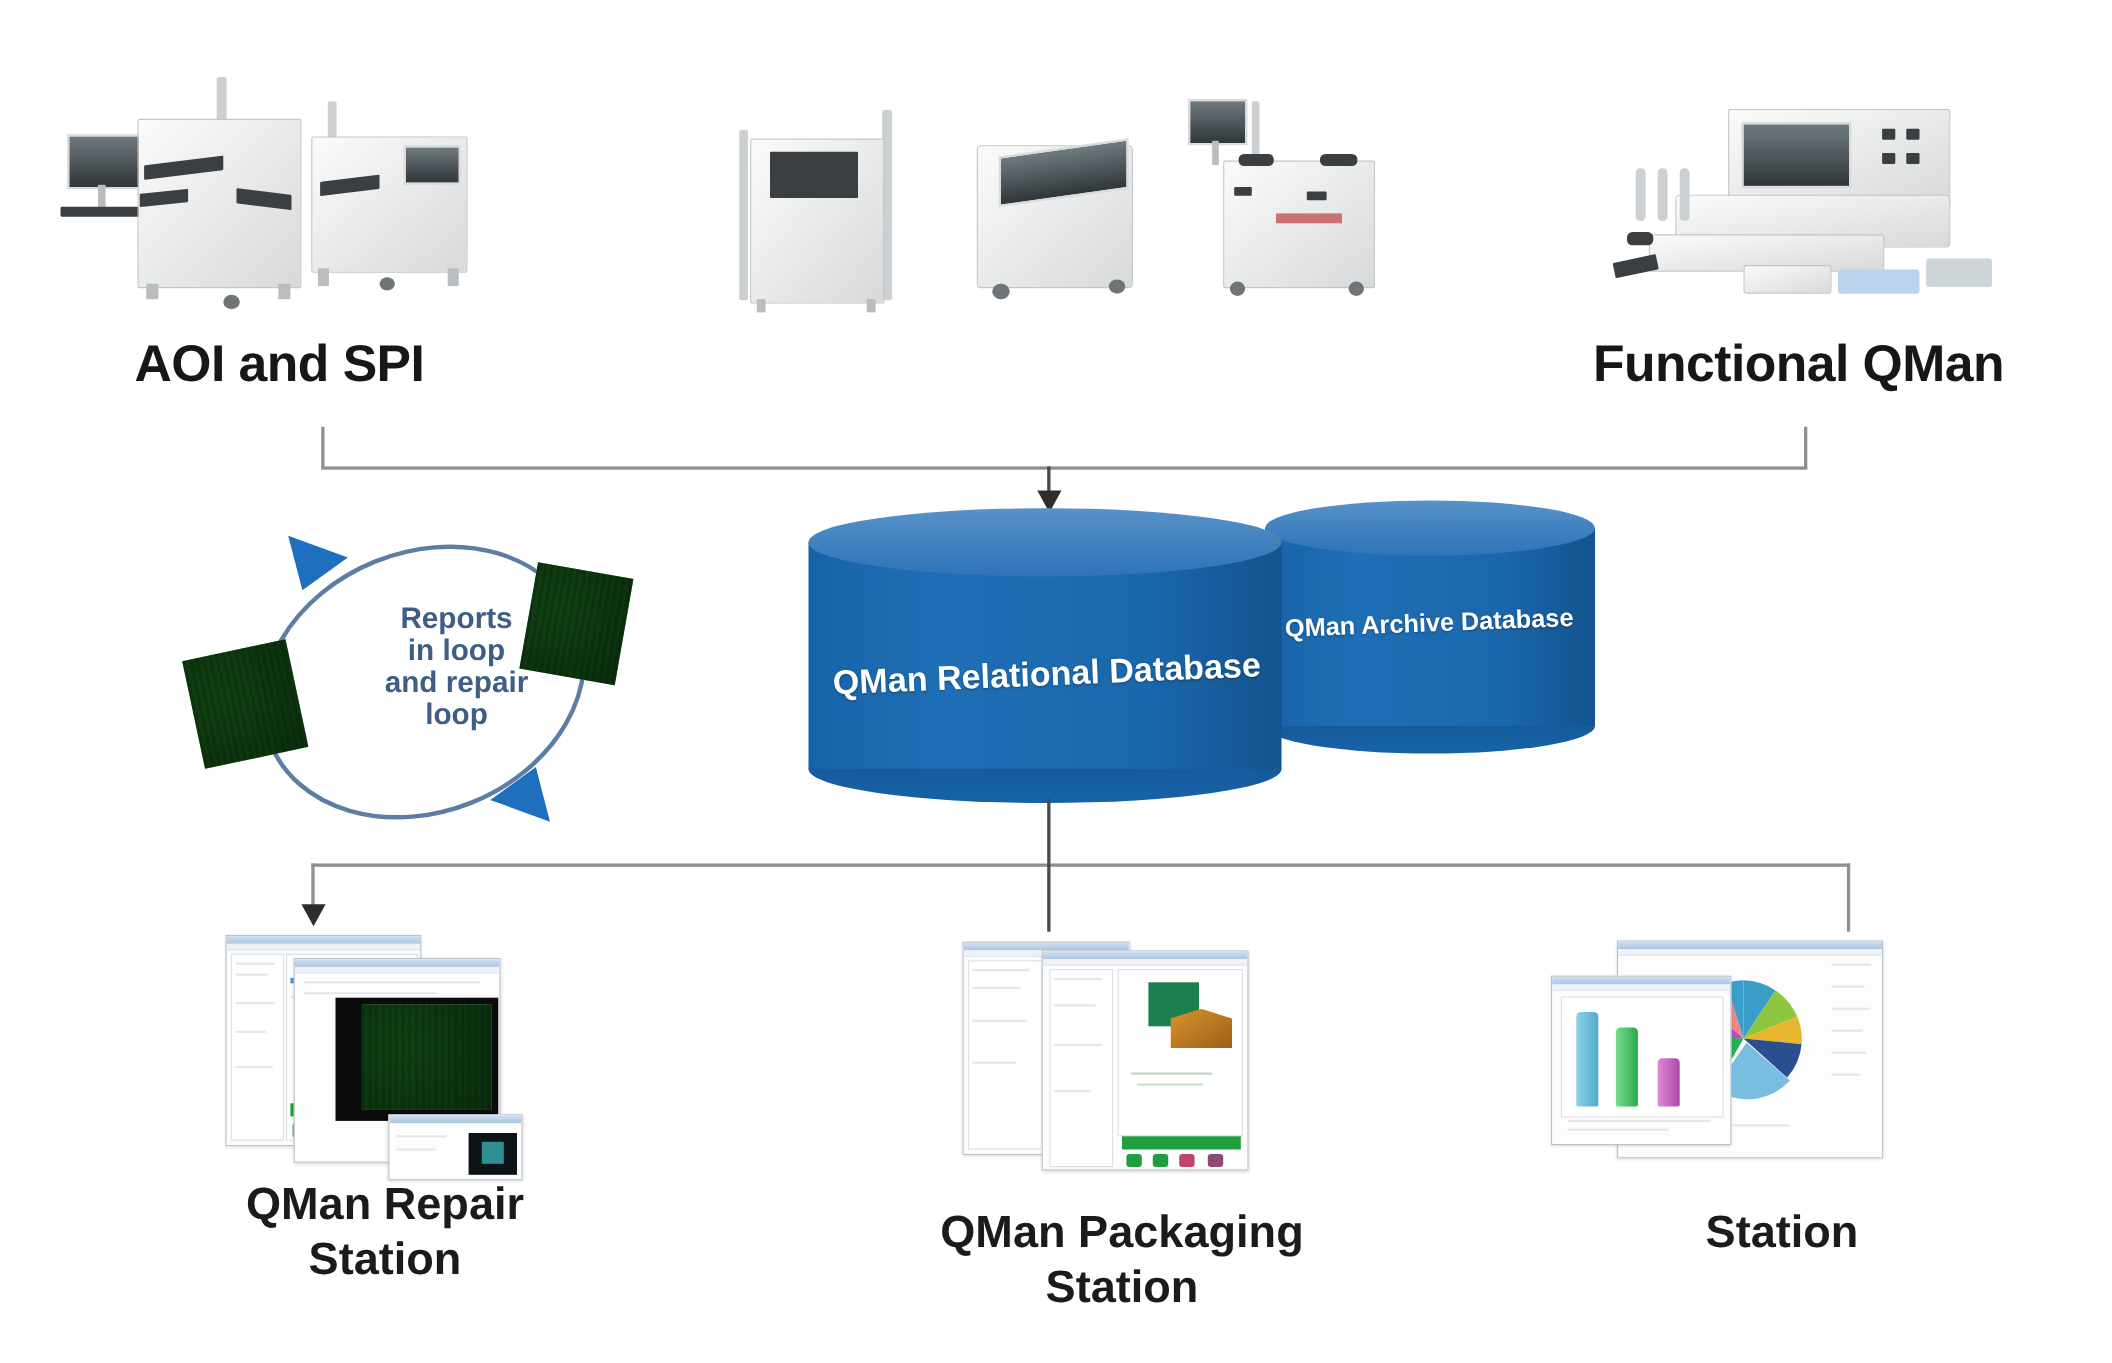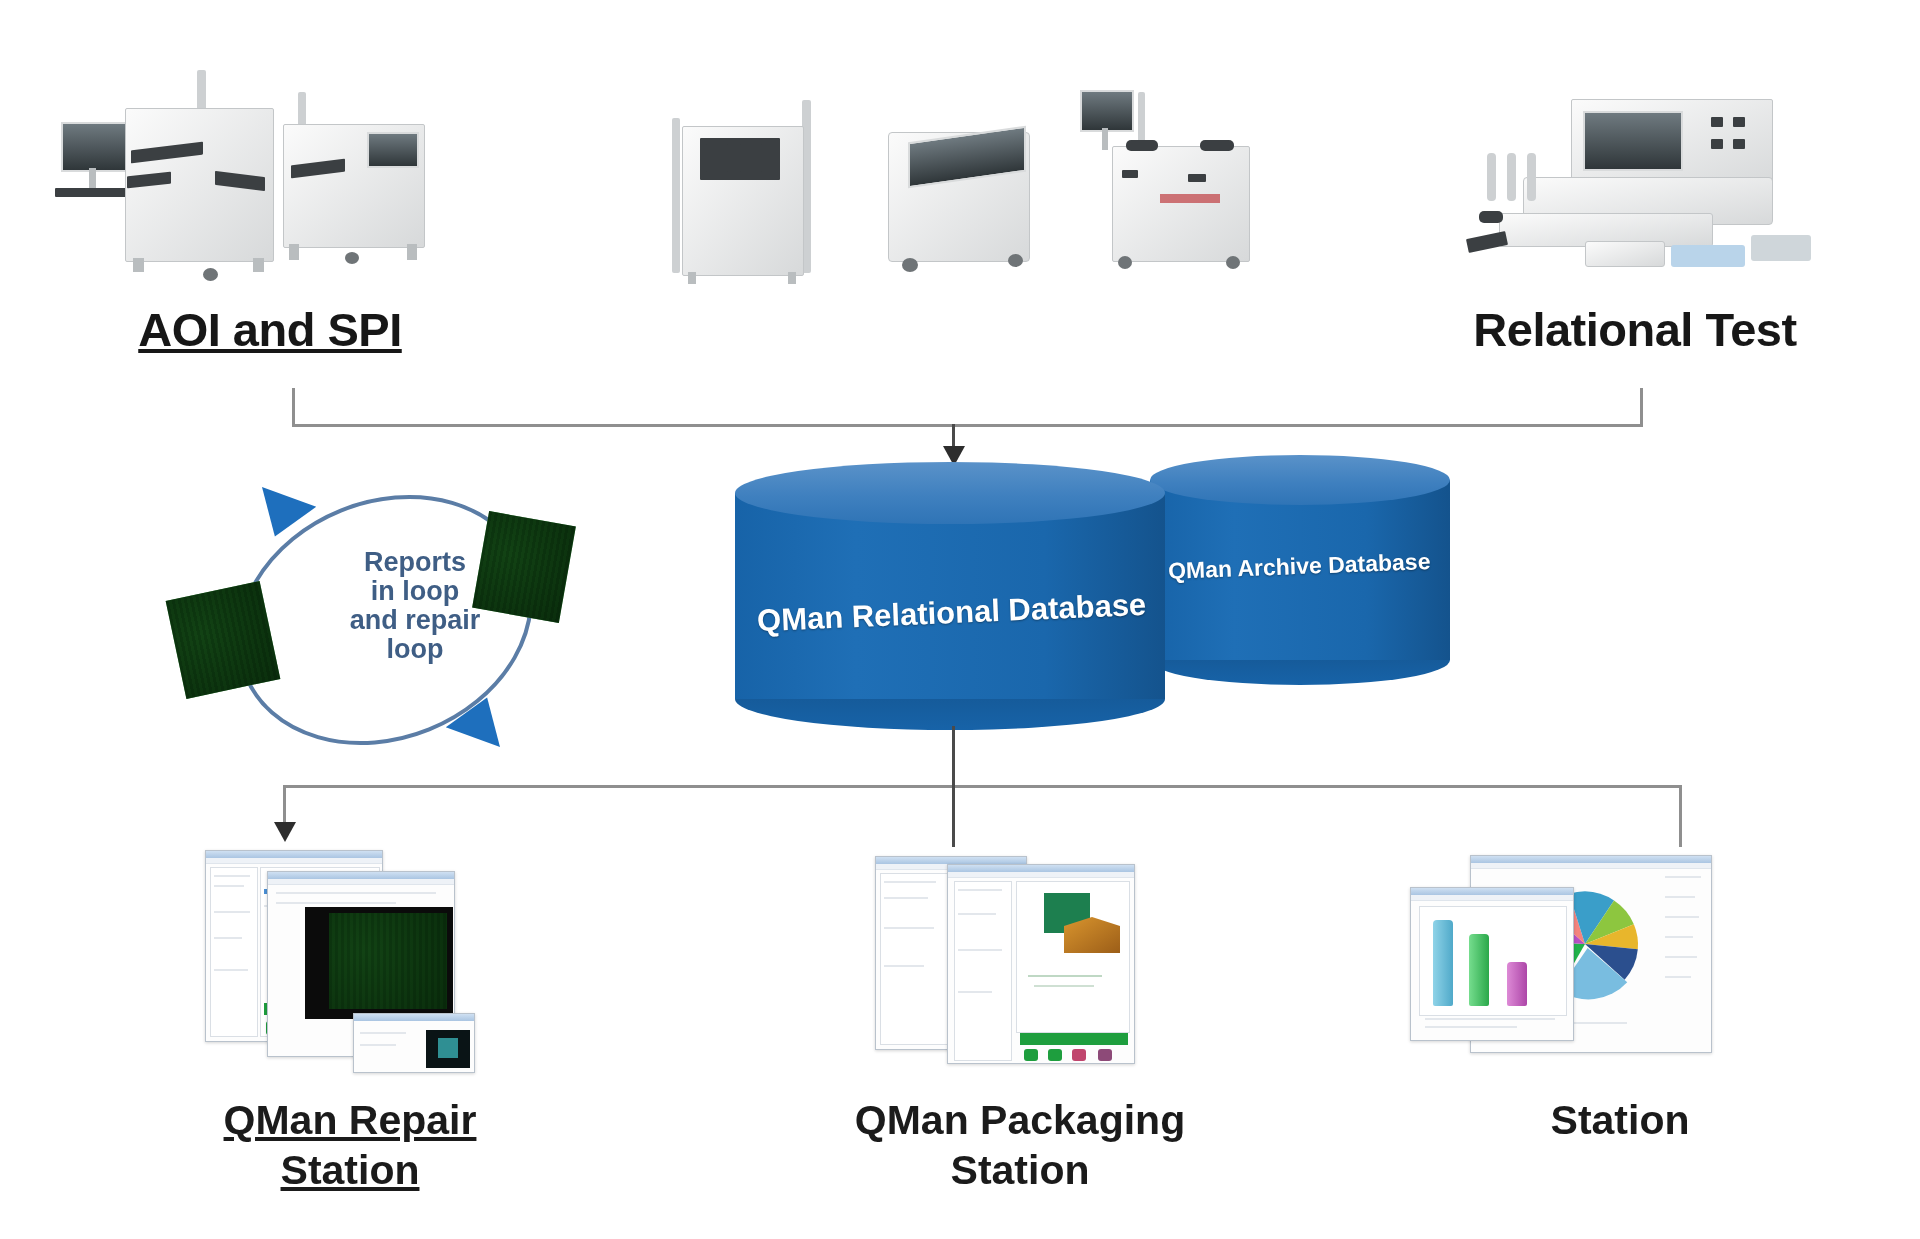--- a/index.html
+++ b/index.html
@@ -90,21 +90,21 @@
     <div class="mcaster" style="left:148px;top:198px;width:15px;height:13px;"></div>
 
     <div class="mpole" style="left:243px;top:22px;width:8px;height:42px;"></div>
     <div class="mbox" style="left:228px;top:54px;width:140px;height:122px;"></div>
     <div class="mdark" style="left:236px;top:92px;width:54px;height:13px;transform:skewY(-7deg);"></div>
     <div class="mscreen" style="left:312px;top:62px;width:48px;height:32px;"></div>
     <div class="mleg" style="left:234px;top:174px;width:10px;height:16px;"></div>
     <div class="mleg" style="left:352px;top:174px;width:10px;height:16px;"></div>
     <div class="mcaster" style="left:290px;top:182px;width:14px;height:12px;"></div>
   </div>
-  <div class="hdr-label" style="left:60px;top:305px;width:420px;text-decoration:underline;">AOI and SPI</div>
+  <div class="hdr-label" style="left:44px;top:305px;width:420px;">AOI and SPI</div>
 
   <div class="mach" style="left:660px;top:90px;width:600px;height:200px;">
 
     <div class="mpole" style="left:12px;top:28px;width:8px;height:155px;"></div>
     <div class="mpole" style="left:142px;top:10px;width:9px;height:173px;"></div>
     <div class="mbox" style="left:22px;top:36px;width:120px;height:148px;"></div>
     <div class="mdark" style="left:40px;top:48px;width:80px;height:42px;"></div>
     <div class="mdark" style="left:46px;top:54px;width:22px;height:28px;"></div>
     <div class="mdark" style="left:80px;top:54px;width:22px;height:28px;"></div>
     <div class="mleg" style="left:28px;top:182px;width:8px;height:12px;"></div>
@@ -139,21 +139,21 @@
     <div class="mpole" style="left:22px;top:58px;width:9px;height:48px;border-radius:4px;"></div>
     <div class="mpole" style="left:42px;top:58px;width:9px;height:48px;border-radius:4px;"></div>
     <div class="mpole" style="left:62px;top:58px;width:9px;height:48px;border-radius:4px;"></div>
     <div class="mbox" style="left:34px;top:118px;width:212px;height:32px;border-radius:3px;"></div>
     <div class="mdark" style="left:14px;top:116px;width:24px;height:12px;border-radius:5px;"></div>
     <div class="mbox" style="left:120px;top:146px;width:78px;height:24px;border-radius:3px;"></div>
     <div style="position:absolute;left:206px;top:150px;width:74px;height:22px;background:#b9d4ea;border-radius:3px;"></div>
     <div style="position:absolute;left:286px;top:140px;width:60px;height:26px;background:#cfd6da;border-radius:3px;"></div>
     <div class="mdark" style="left:2px;top:140px;width:40px;height:14px;transform:rotate(-12deg);"></div>
   </div>
-  <div class="hdr-label" style="left:1400px;top:305px;width:470px;">Relational Test</div>
+  <div class="hdr-label" style="left:1400px;top:305px;width:470px;">Functional QMan</div>
 
   <div class="line-v" style="left:292px;top:388px;height:38px;"></div>
   <div class="line-v" style="left:1640px;top:388px;height:38px;"></div>
   <div class="line-h" style="left:292px;top:424px;width:1351px;"></div>
   <div class="line-dark-v" style="left:952px;top:424px;height:26px;"></div>
   <div class="arrow-down" style="left:943px;top:446px;"></div>
 
   <div class="cyl" style="left:1150px;top:455px;width:300px;height:230px;">
     <div class="bot" style="bottom:0px;height:50px;"></div>
     <div class="body" style="top:25px;bottom:25px;"></div>
@@ -221,21 +221,21 @@
       <div class="pcb" style="left:24px;top:6px;width:118px;height:96px;"></div>
     </div>
     <div class="win" style="left:148px;top:168px;width:120px;height:58px;">
       <div class="tb"></div>
       <div class="rowline" style="left:6px;top:18px;width:46px;"></div>
       <div class="rowline" style="left:6px;top:30px;width:36px;"></div>
       <div style="position:absolute;left:72px;top:16px;width:44px;height:38px;background:#0a1416;"></div>
       <div style="position:absolute;left:84px;top:24px;width:20px;height:20px;background:#2f8f93;"></div>
     </div>
   </div>
-  <div class="station-label" style="left:90px;top:1095px;width:520px;text-decoration:underline;">
+  <div class="station-label" style="left:90px;top:1069px;width:520px;">
     <div>QMan Repair</div>
     <div>Station</div>
   </div>
 
   <div class="abs" style="left:875px;top:848px;width:280px;height:232px;">
     <div class="win" style="left:0px;top:8px;width:150px;height:192px;">
       <div class="tb"></div>
         <div class="mb"></div>
       <div class="pane" style="left:4px;top:16px;width:66px;height:170px;"></div>
       <div class="rowline" style="left:8px;top:24px;width:52px;"></div>

